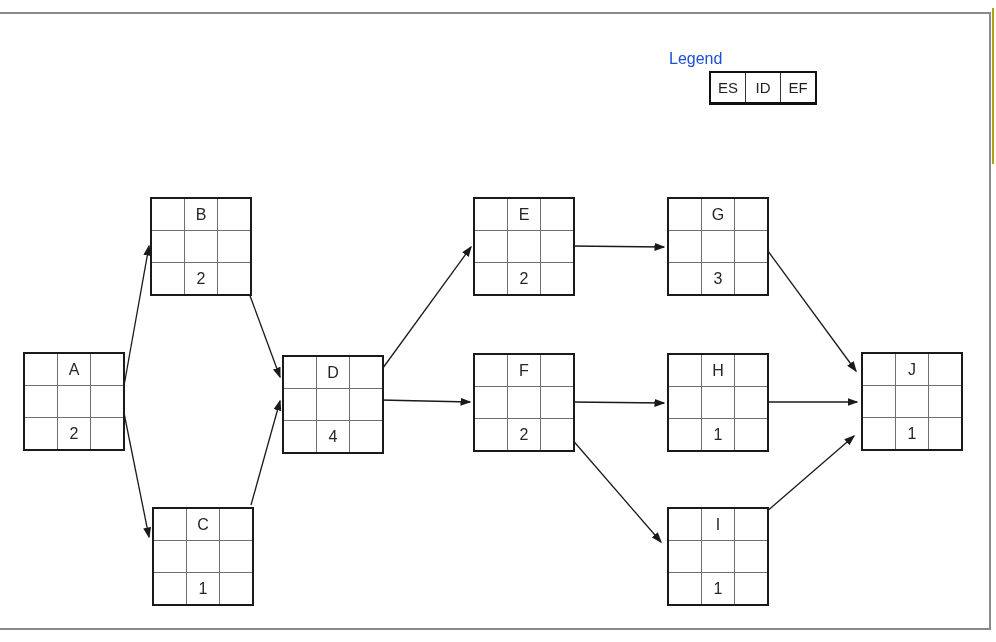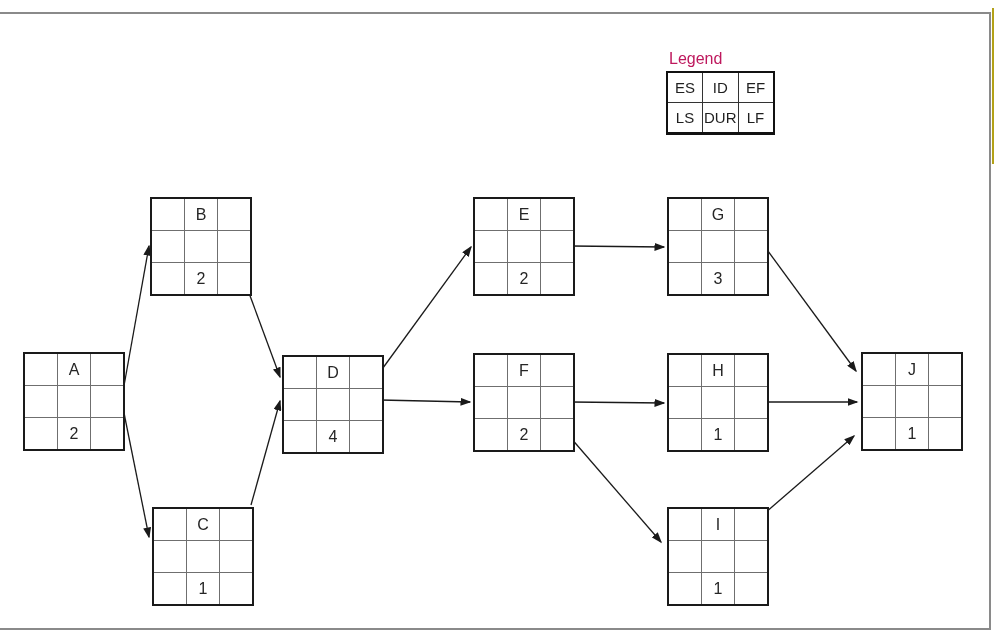--- a/index.html
+++ b/index.html
@@ -57,29 +57,30 @@
     font-size: 16px;
     color: #262626;
   }
   .legend {
     position: absolute;
     left: 666px;
     top: 50px;
   }
   .legend-title {
     font-size: 16px;
-    color: #be185d;
+    color: #1d4ed8;
     margin: 0 0 3px 3px;
   }
   .legend table {
     border-collapse: collapse;
     table-layout: fixed;
     background: #ffffff;
     border: 2px solid #111111;
     border-bottom-width: 3px;
+    margin-left: 43px;
   }
   .legend td {
     border: 1px solid #333333;
     width: 32px;
     height: 29px;
     padding: 0 1px;
     text-align: center;
     vertical-align: middle;
     font-size: 15px;
     color: #1f1f1f;
@@ -118,25 +119,20 @@
 
   <div class="legend">
     <div class="legend-title">Legend</div>
     <table>
       <tbody>
           <tr>
         <td>ES</td>
         <td>ID</td>
         <td>EF</td>
       </tr>
-      <tr>
-        <td>LS</td>
-        <td>DUR</td>
-        <td>LF</td>
-      </tr>
     </tbody>
       </table>
   </div>
 
 <div class="node" style="left: 23px; top: 352px;">
       <table>
         <tbody>
           <tr>
           <td></td>
           <td>A</td>

